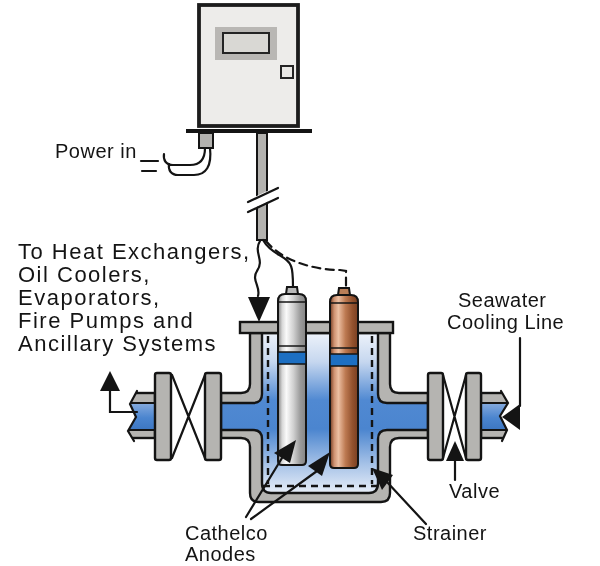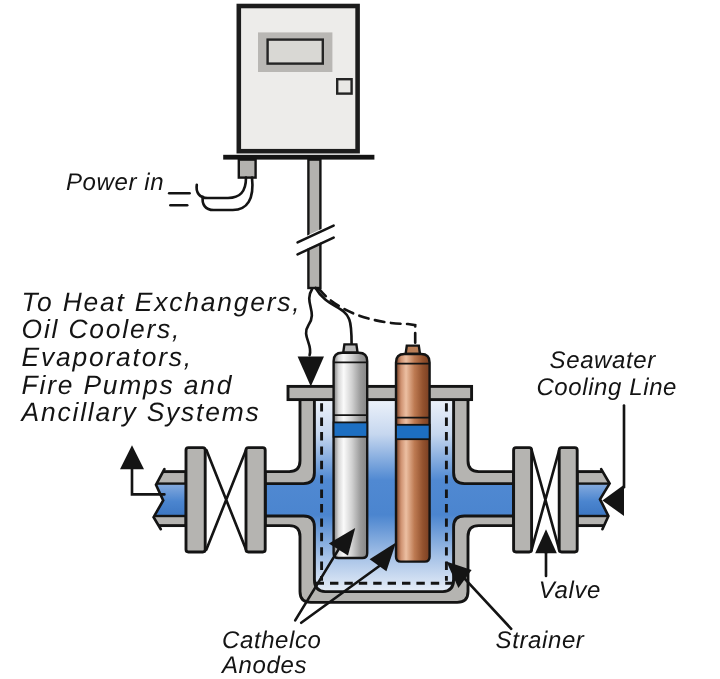--- a/index.html
+++ b/index.html
@@ -1,16 +1,16 @@
 <!DOCTYPE html>
 <html><head>
 <meta charset="utf-8">
 <style>
   html,body{margin:0;padding:0;background:#ffffff;}
-  .stage{position:relative;width:600px;height:566px;background:#ffffff;overflow:hidden;font-style:italic;}
+  .stage{position:relative;width:600px;height:566px;background:#ffffff;overflow:hidden;}
   svg{display:block;}
   text{font-family:"Liberation Sans", sans-serif;fill:#141414;}
   .t20{font-size:20px;letter-spacing:0.5px;}
   .t22{font-size:22px;letter-spacing:1.5px;}
   .ln{fill:none;stroke:#141414;stroke-width:2.2;stroke-linecap:round;}
   .metal{fill:#b5b4b1;stroke:#141414;stroke-width:2.4;}
   .blk{fill:#141414;stroke:none;}
 </style>
 </head>
 <body>

